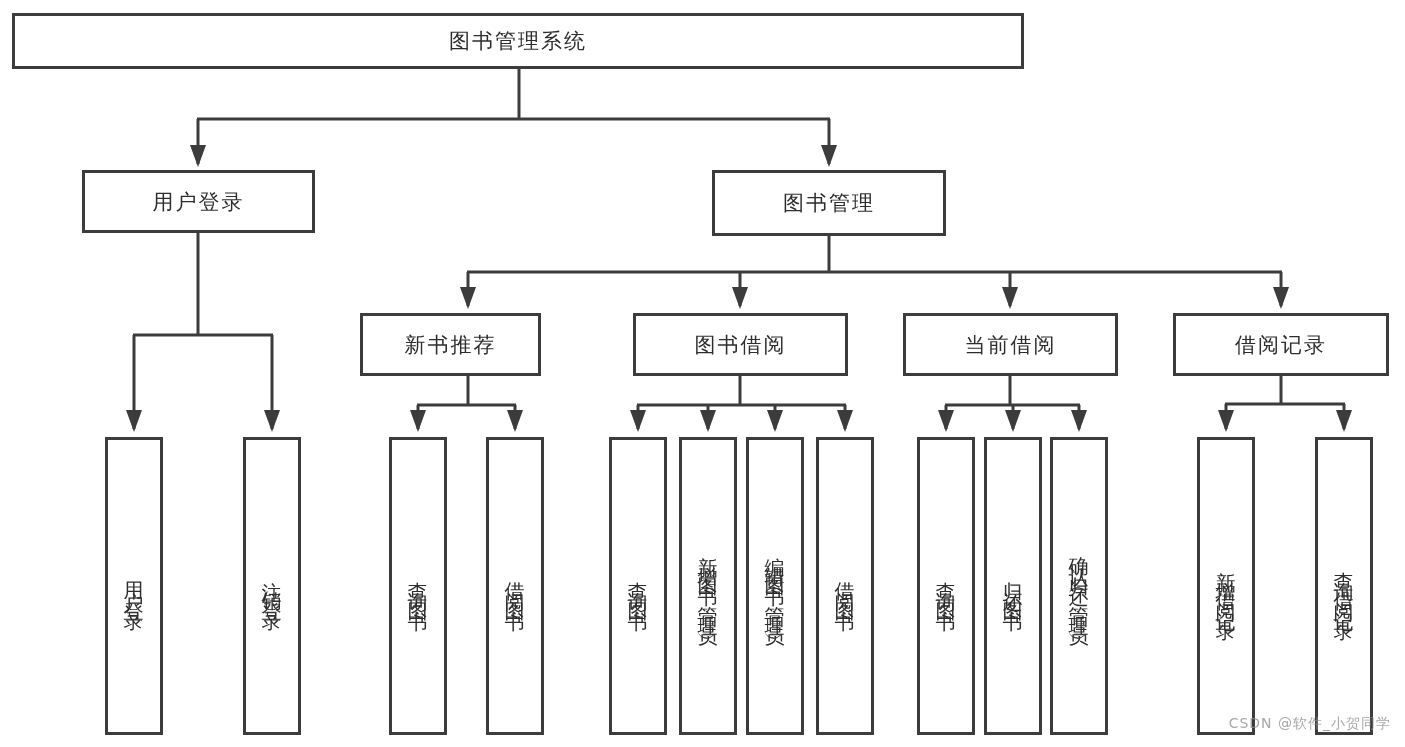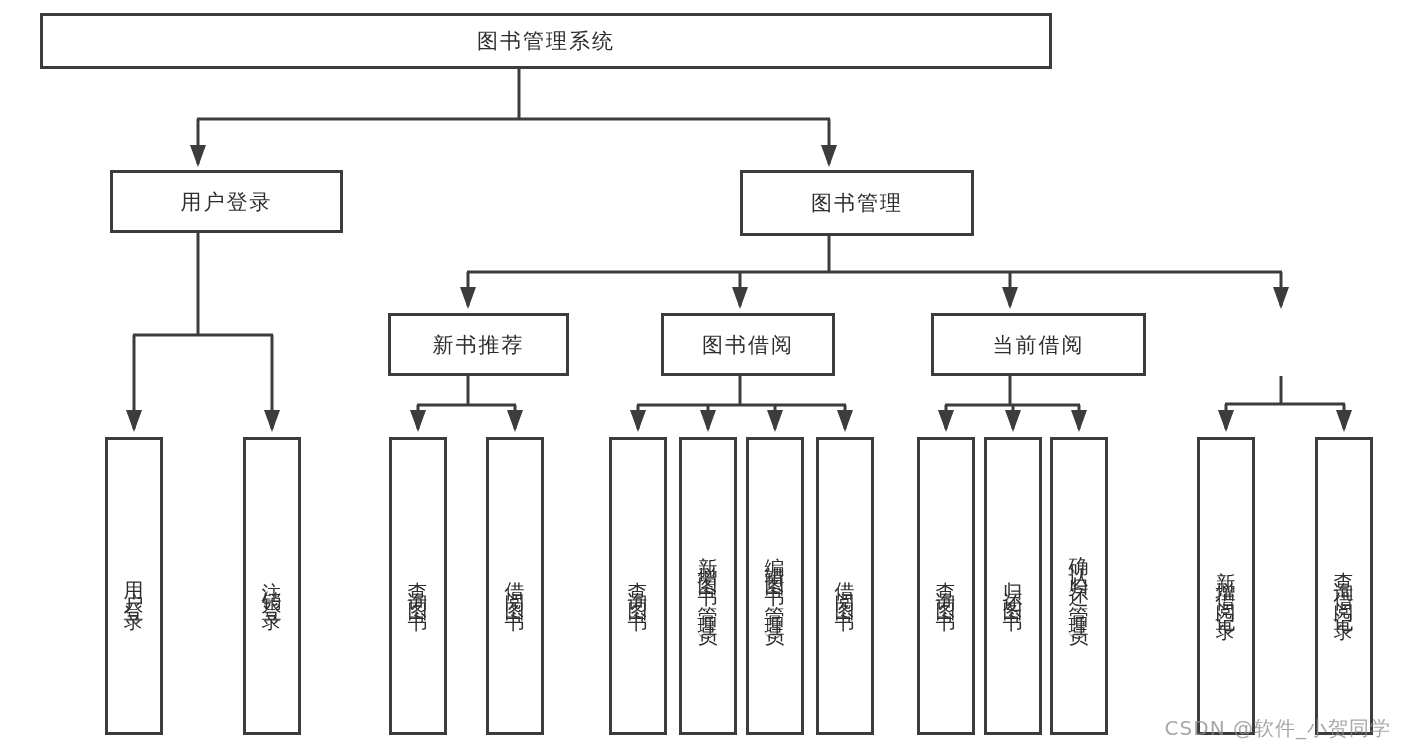--- a/index.html
+++ b/index.html
@@ -10,49 +10,49 @@
     color:#2d2d2d;
   }
   .stage { position:relative; width:1405px; height:747px; overflow:hidden; background:#fff; }
   .wires { position:absolute; left:0; top:0; }
   .node {
     position:absolute; background:#fff;
     border:3px solid #3c3c3c;
     display:flex; align-items:center; justify-content:center;
     z-index:2;
   }
-  .hnode { font-size:21px; letter-spacing:2px;margin-left:28px; }
+  .hnode { font-size:21px; letter-spacing:2px; }
   .vnode .vlabel {
     writing-mode:vertical-rl;
     text-orientation:mixed;
     font-size:20px;
     letter-spacing:10px;
     line-height:1.1;
     white-space:nowrap;
   }
   
   .n-root { left:12px;  top:13px;  width:1012px; height:56px; }
   .n-l2a  { left:82px;  top:170px; width:233px;  height:63px; }
   .n-l2b  { left:712px; top:170px; width:234px;  height:66px; }
   .n-l3   { top:313px; height:63px; }
   .n-l3a  { left:360px;  width:181px; }
-  .n-l3b  { left:633px;  width:174px; }
+  .n-l3b  { left:633px;  width:215px; }
   .n-l3c  { left:903px;  width:215px; }
   .n-l3d  { left:1173px; width:216px; }
   .leaf   { top:437px; height:298px; width:58px; }
   .lf1  { left:105px; }  .lf2  { left:243px; }
   .lf3  { left:389px; }  .lf4  { left:486px; }
   .lf5  { left:609px; }  .lf6  { left:679px; }
   .lf7  { left:746px; }  .lf8  { left:816px; }
   .lf9  { left:917px; }  .lf10 { left:984px; }
   .lf11 { left:1050px; }
   .lf12 { left:1197px; } .lf13 { left:1315px; }
   .watermark {
     position:absolute; top:715px; right:14px;
-    font-size:20px; letter-spacing:1px;
+    font-size:14px; letter-spacing:1px;
     color:rgba(142,142,142,0.78);
     z-index:6; white-space:nowrap;
   }
 </style>
 </head>
 <body>
 
 <div class="stage">
 
   <svg class="wires" width="1405" height="747" viewBox="0 0 1405 747">
@@ -118,20 +118,23 @@
 
   <div class="node hnode n-l3 n-l3a">
     <span>新书推荐</span>
   </div>
   <div class="node hnode n-l3 n-l3b">
     <span>图书借阅</span>
   </div>
   <div class="node hnode n-l3 n-l3c">
     <span>当前借阅</span>
   </div>
+  <div class="node hnode n-l3 n-l3d">
+    <span>借阅记录</span>
+  </div>
 
   <div class="node vnode leaf lf1">
     <span class="vlabel">用户登录</span>
   </div>
   <div class="node vnode leaf lf2">
     <span class="vlabel">注销登录</span>
   </div>
 
   <div class="node vnode leaf lf3">
     <span class="vlabel">查询图书</span>

